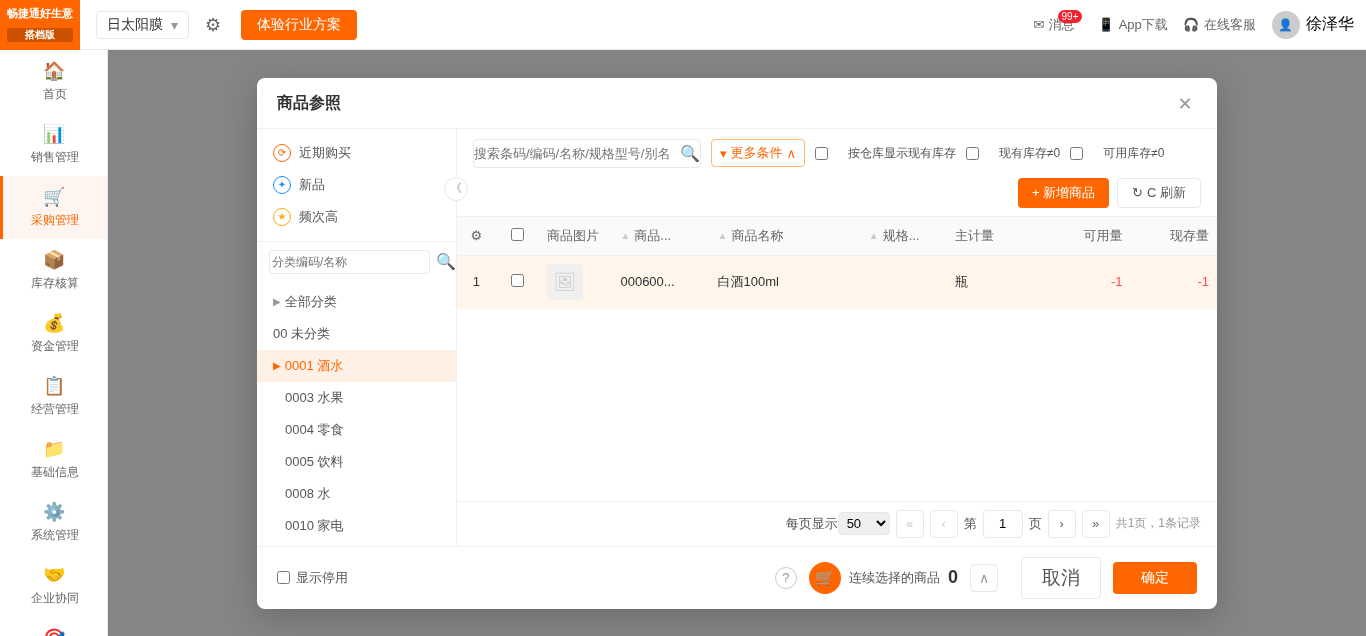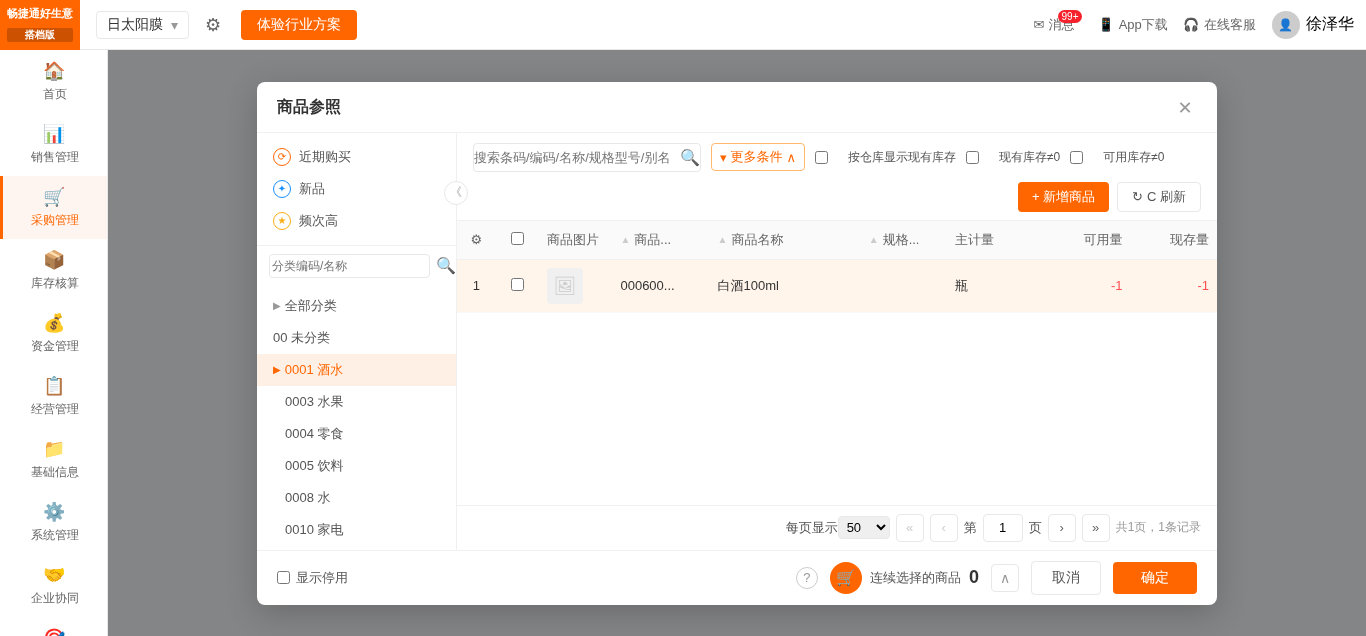--- a/index.html
+++ b/index.html
@@ -539,22 +539,23 @@
       cursor: pointer;
       color: #999;
       font-size: 14px;
     }
     .cancel-btn {
       padding: 7px 20px;
       background: #fff;
       color: #555;
       border: 1px solid #e8e8e8;
       border-radius: 4px;
-      font-size: 14px;
-      cursor: pointer;
+      font-size: 19px;
+      cursor: pointer;
+      margin-left: 11px;
     }
     .confirm-btn {
       padding: 7px 28px;
       background: #ff6600;
       color: #fff;
       border: none;
       border-radius: 4px;
       font-size: 14px;
       cursor: pointer;
     }

